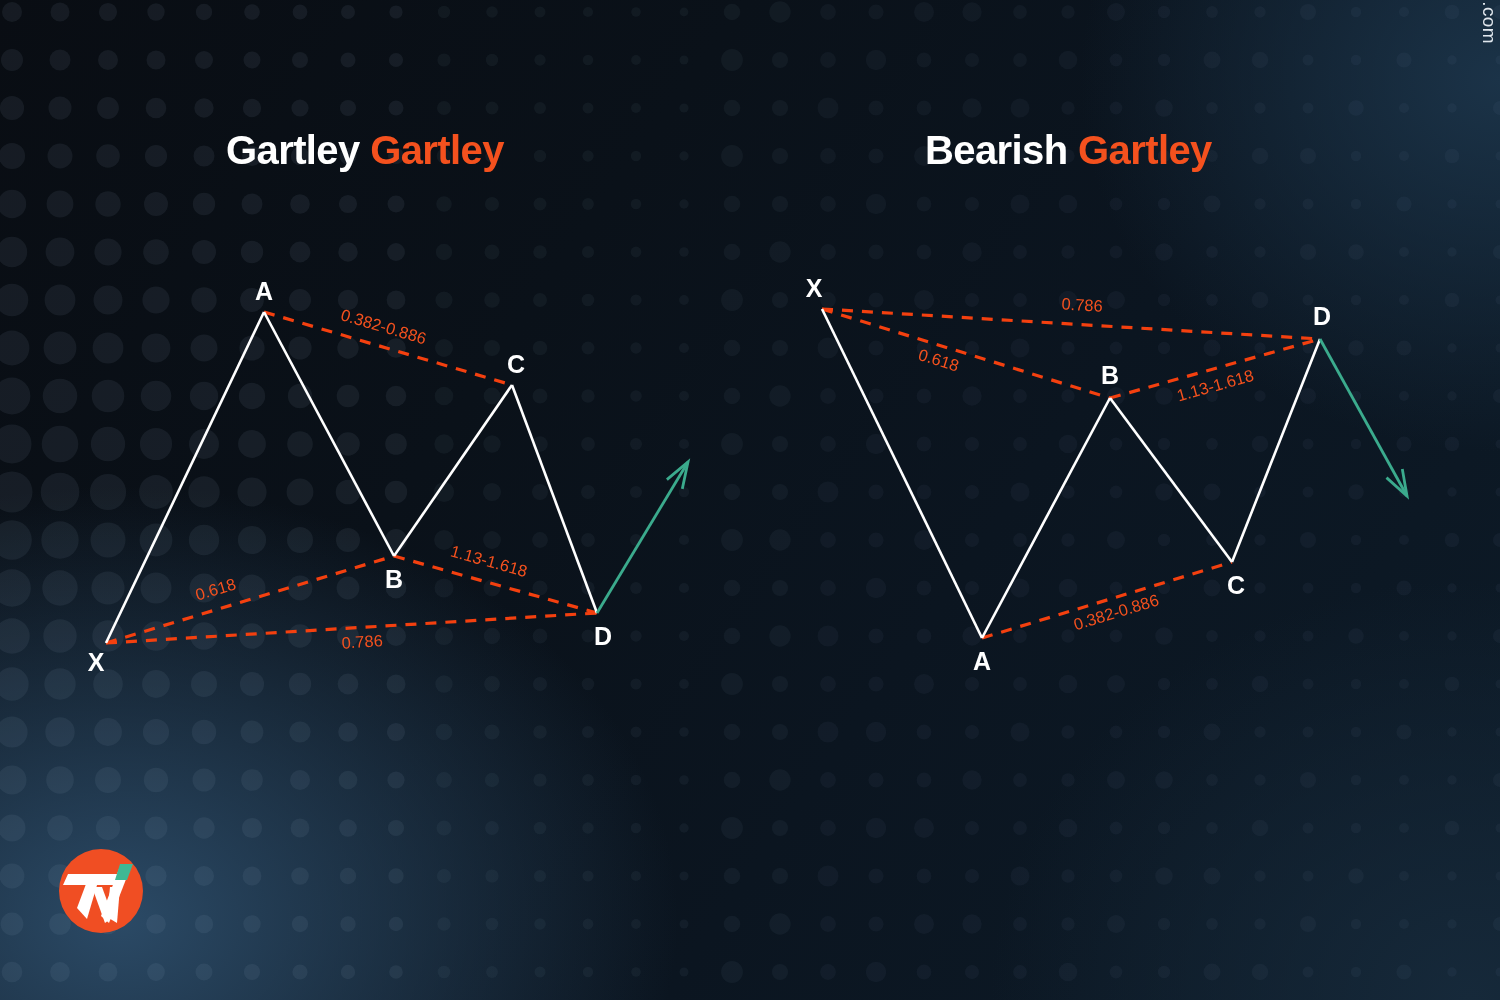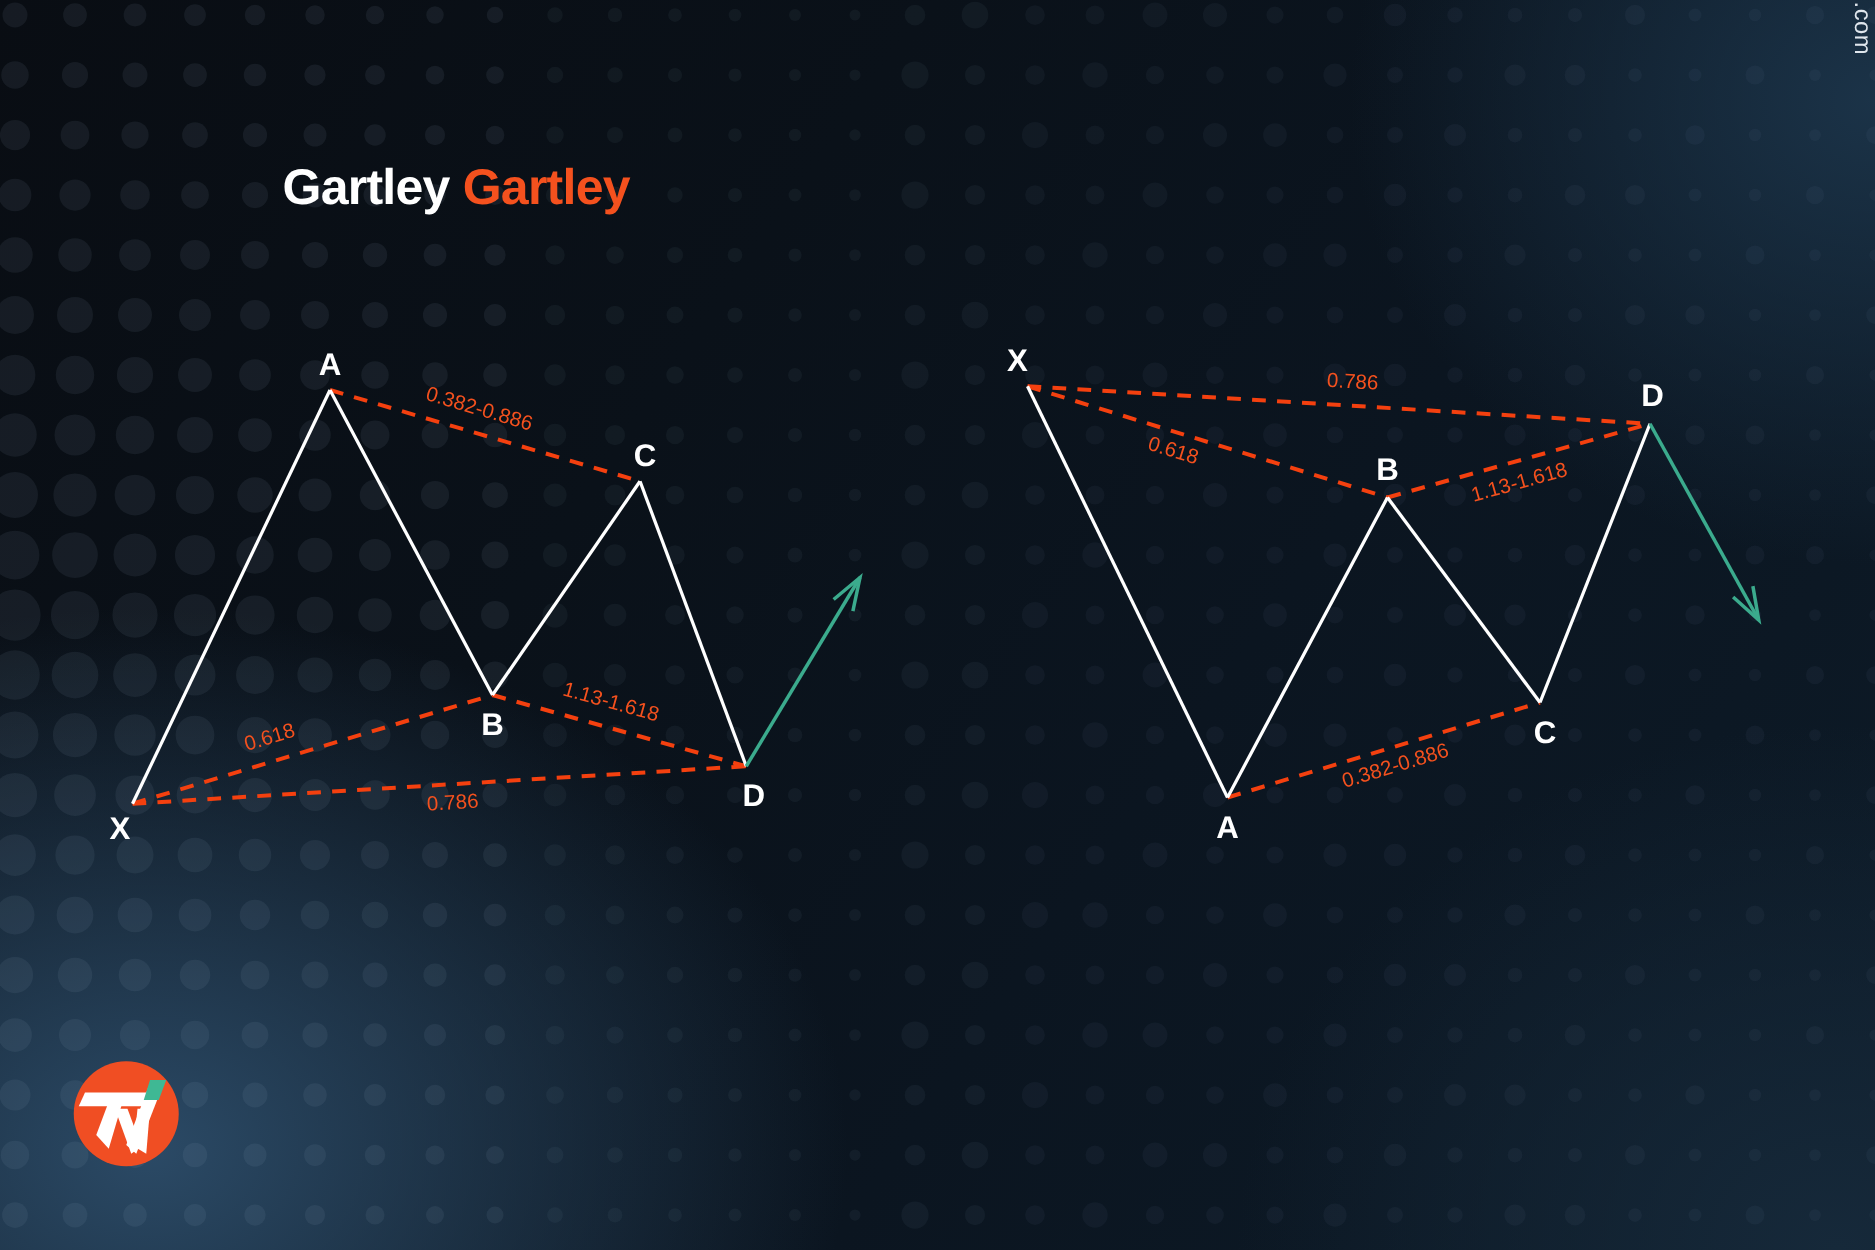--- a/index.html
+++ b/index.html
@@ -768,20 +768,23 @@
       </svg>
   </div>
 
   <div class="watermark">
     <span>tradenation.com</span>
   </div>
 
   <div class="title" id="title-bullish">
     <span>Gartley </span><span class="accent">Gartley</span>
   </div>
+  <div class="title" id="title-bearish">
+    <span>Bearish </span><span class="accent">Gartley</span>
+  </div>
 
   <div id="charts">
     <svg id="chartsvg" viewBox="0 0 1500 1000" xmlns="http://www.w3.org/2000/svg">
         <g>
           <line class="ratio-line" x1="264" y1="312" x2="512" y2="385"></line>
           <line class="ratio-line" x1="106" y1="643" x2="394" y2="556"></line>
           <line class="ratio-line" x1="394" y1="556" x2="597" y2="613"></line>
           <line class="ratio-line" x1="106" y1="643" x2="597" y2="613"></line>
           <line class="leg" x1="106" y1="643" x2="264" y2="312"></line>
           <line class="leg" x1="264" y1="312" x2="394" y2="556"></line>

